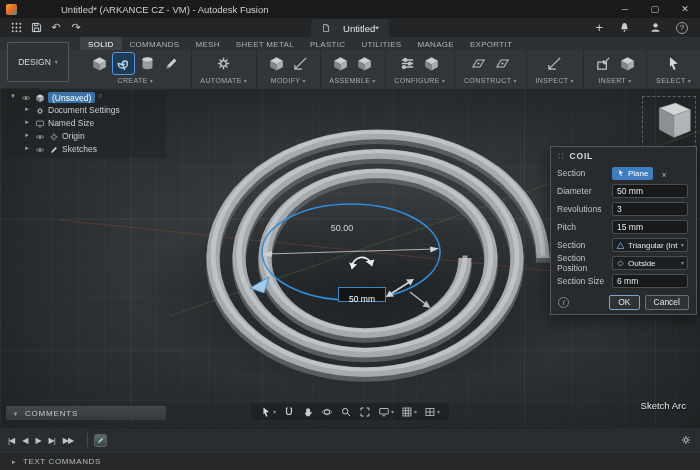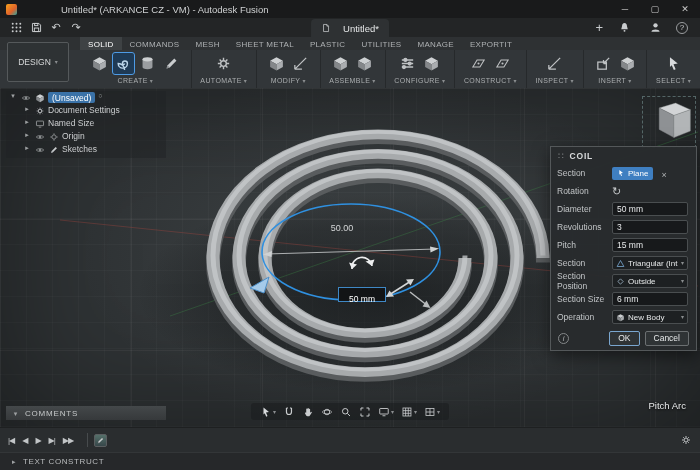--- a/index.html
+++ b/index.html
@@ -514,26 +514,20 @@
                 <svg viewBox="0 0 24 24">
                   <polygon points="7,3 18,12 12,13 15,20 12.5,21.3 9.5,14.3 7,17" fill="#ffffff"></polygon>
                 </svg>
               </span>
             <span>Plane</span>
           </span>
           <span class="chip-x">×</span>
         </span>
       </div>
       <div class="crow">
-        <span class="clabel">Rotation</span>
-        <span class="ctrl">
-            <span class="rot-glyph">↻</span>
-          </span>
-      </div>
-      <div class="crow">
         <span class="clabel">Diameter</span>
         <span class="ctrl">
             <input class="cinput" value="50 mm" style="">
           </span>
       </div>
       <div class="crow">
         <span class="clabel">Revolutions</span>
         <span class="ctrl">
             <input class="cinput" value="3" style="">
           </span>
@@ -571,36 +565,20 @@
           <span class="caret">▾</span>
         </span>
           </span>
       </div>
       <div class="crow">
         <span class="clabel">Section Size</span>
         <span class="ctrl">
             <input class="cinput" value="6 mm" style="">
           </span>
       </div>
-      <div class="crow">
-        <span class="clabel">Operation</span>
-        <span class="ctrl">
-            <span class="dd">
-          <span style="display:flex;">
-                <svg viewBox="0 0 24 24">
-                  <polygon points="12,3 21,8 12,13 3,8" fill="#cdd0d2"></polygon>
-                  <polygon points="3,8 12,13 12,22 3,17" fill="#84878a"></polygon>
-                  <polygon points="21,8 12,13 12,22 21,17" fill="#aaadb0"></polygon>
-                </svg>
-              </span>
-          <span class="dval">New Body</span>
-          <span class="caret">▾</span>
-        </span>
-          </span>
-      </div>
       <div class="coil-footer">
         <span class="info-circ">i</span>
         <span class="btn primary">OK</span>
         <span class="btn">Cancel</span>
       </div>
     </div>
 
     <div class="dim-box">
       <input value="50 mm" style="">
     </div>
@@ -679,21 +657,21 @@
           <span style="display:flex;">
             <svg viewBox="0 0 24 24" fill="none" stroke="#c9ccce" stroke-width="1.6">
               <rect x="4" y="5" width="16" height="14"></rect>
               <path d="M12 5v14M4 12h16"></path>
             </svg>
           </span>
           <span class="caret">▾</span>
         </span>
     </div>
 
-    <div class="sketch-hint">Pitch Arc</div>
+    <div class="sketch-hint">Sketch Arc</div>
   </div>
 
   <div class="timeline">
     <span class="tl-btn">|◀</span>
     <span class="tl-btn">◀</span>
     <span class="tl-btn">▶</span>
     <span class="tl-btn">▶|</span>
     <span class="tl-btn">▶▶</span>
     <span class="tl-sep"></span>
     <span class="tl-feature">
@@ -707,16 +685,16 @@
     <span class="tl-gear">
         <svg viewBox="0 0 24 24" fill="none" stroke="#bfc2c4" stroke-width="2">
           <circle cx="12" cy="12" r="4"></circle>
           <path d="M12 4v3M12 17v3M4 12h3M17 12h3M6.5 6.5l2 2M15.5 15.5l2 2M17.5 6.5l-2 2M8.5 15.5l-2 2"></path>
         </svg>
       </span>
   </div>
 
   <div class="textcmd">
     <span class="chev">▸</span>
-    <span>TEXT CONSTRUCT</span>
+    <span>TEXT COMMANDS</span>
   </div>
 
 </div>
 
 </body></html>

